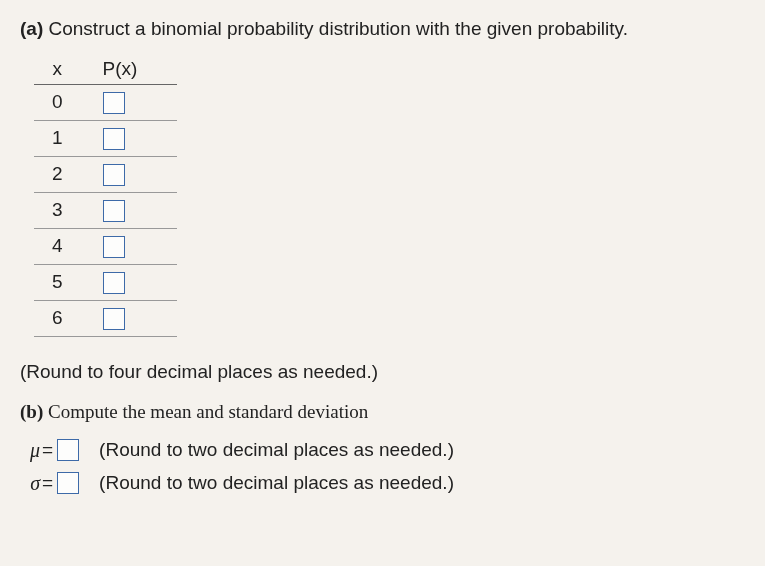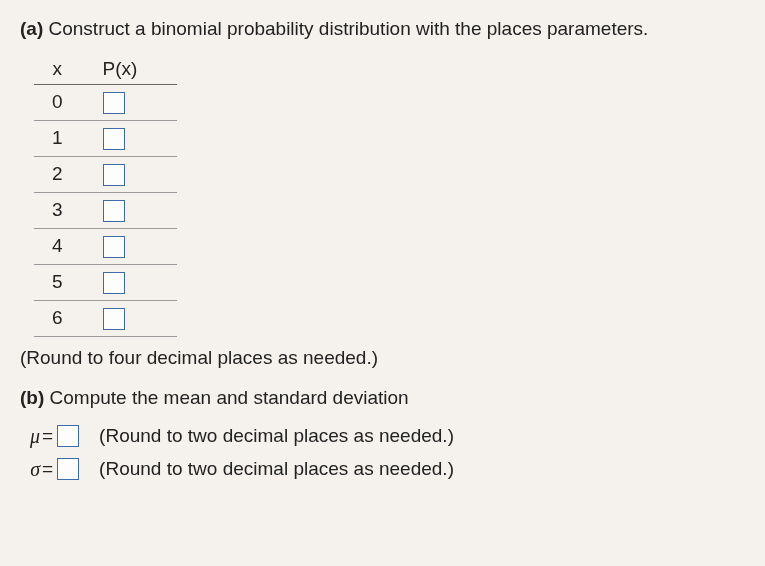--- a/index.html
+++ b/index.html
@@ -56,25 +56,26 @@
     }
     .input-box {
       display: inline-block;
       width: 22px;
       height: 22px;
       border: 1.5px solid #3d6aa8;
       background: #fdfdfc;
       vertical-align: middle;
     }
     .round-hint {
-      margin-top: 10px;
+      margin-top: 24px;
       margin-bottom: 18px;
     }
     .part-b {
       margin-bottom: 16px;
+      font-family: Liberation Serif, serif;
     }
     .stat-row {
       display: flex;
       align-items: center;
       margin-top: 10px;
     }
     .greek {
       font-family: 'Times New Roman', serif;
       font-style: italic;
       width: 20px;
@@ -86,21 +87,21 @@
     }
     .hint-aside {
       margin-left: 20px;
     }
   </style>
 </head>
 <body>
 
 <div class="part-a">
   <span class="part-label">(a)</span>
-  <span>Construct a binomial probability distribution with the places parameters.</span>
+  <span>Construct a binomial probability distribution with the given probability.</span>
 </div>
 
 <div class="table-wrap">
   <table>
     <thead>
       <tr>
         <th class="col-x">x</th>
         <th class="col-px">P(x)</th>
       </tr>
     </thead>

